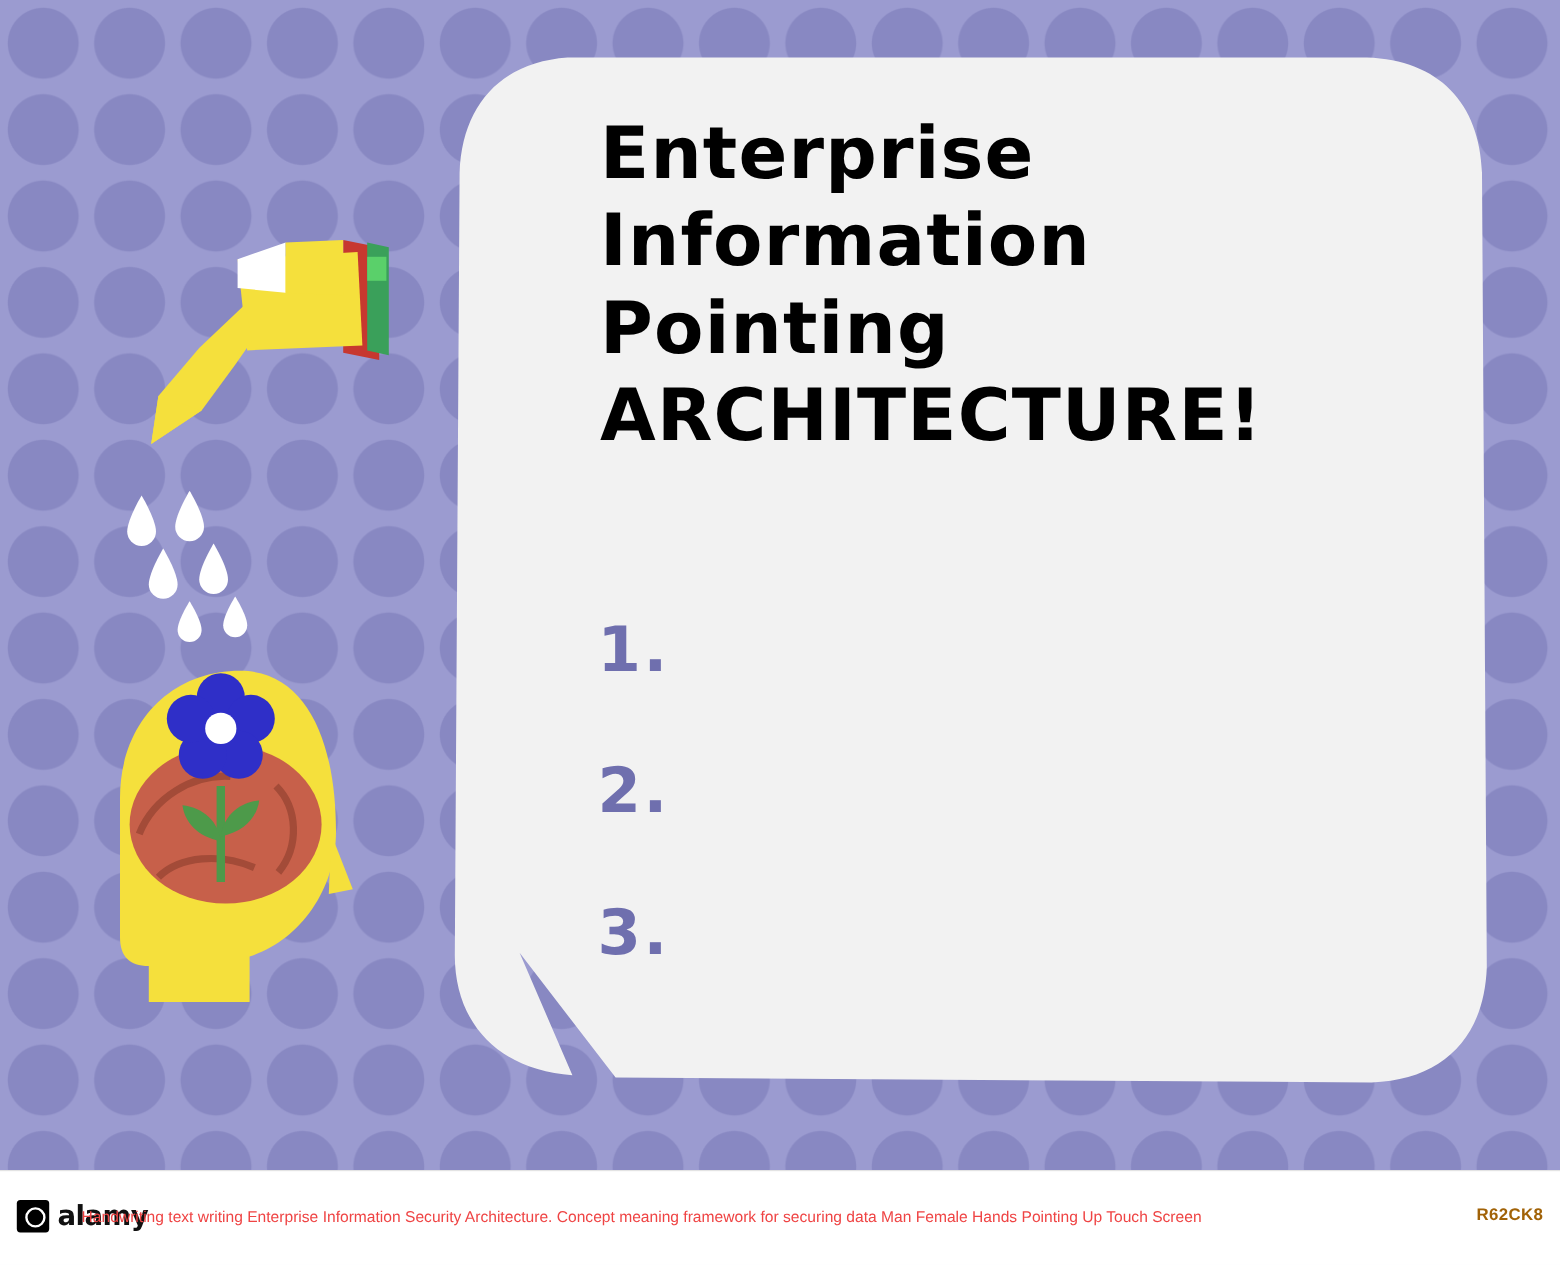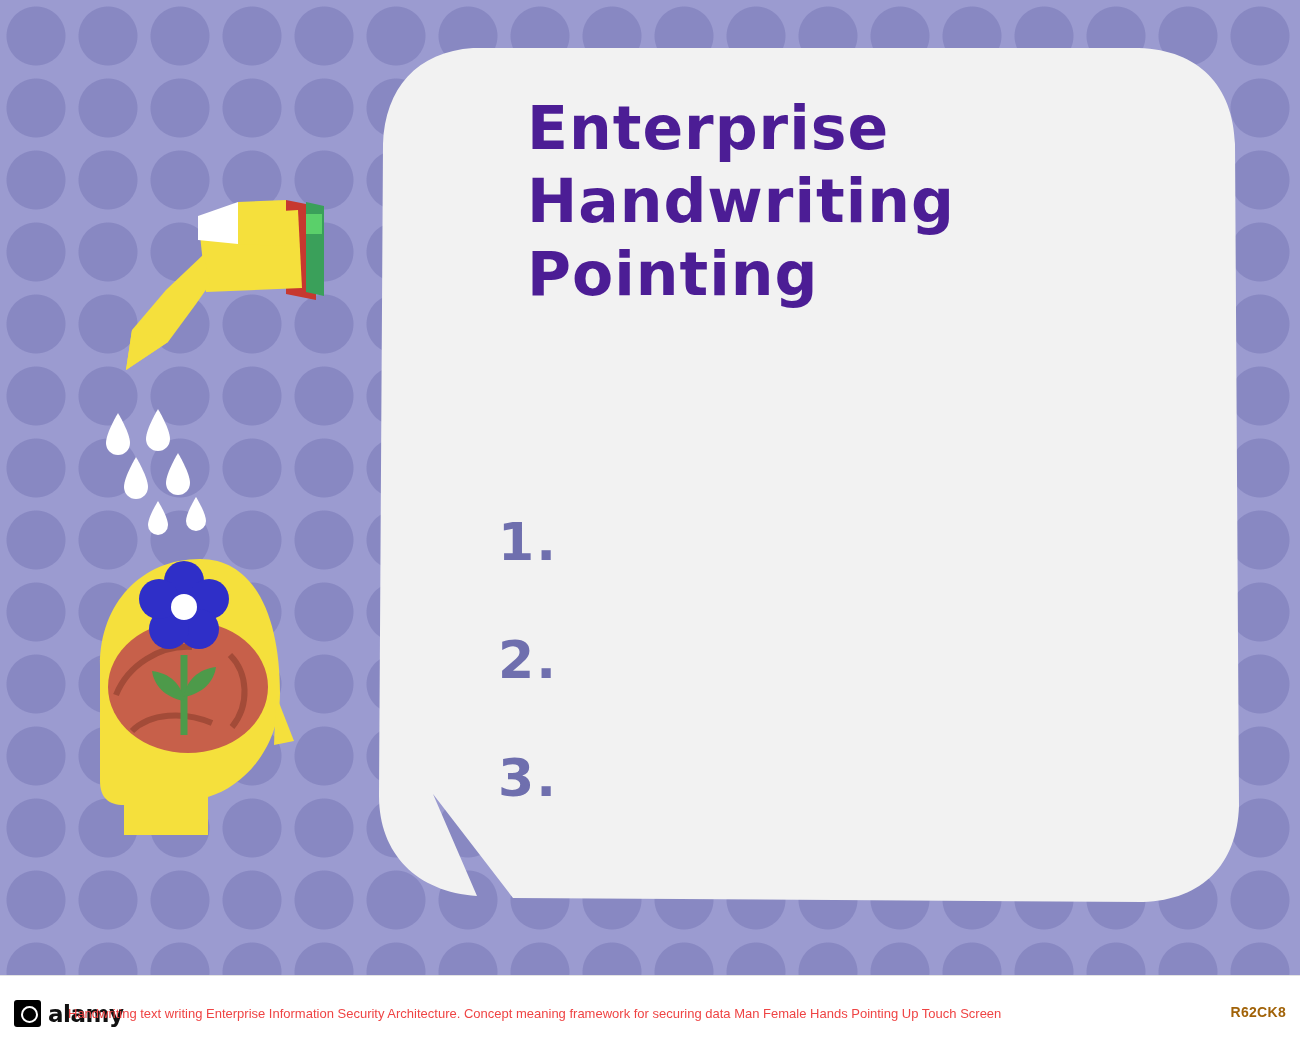--- a/index.html
+++ b/index.html
@@ -48,28 +48,27 @@
   #bubble svg { display: block; width: 100%; height: 100%; }
 
   
   #title-block {
     position: absolute;
     left: 500px;
     top: 92px;
     width: 680px;
   }
   .title-line {
-    color: #4c1d95;
+    color: #000000;
     font-family: "DejaVu Sans", sans-serif;
     font-weight: bold;
     font-size: 60px;
     line-height: 73px;
     letter-spacing: 1px;
     white-space: nowrap;
-    margin-left: 27px;
   }
 
   
   #list-block {
     position: absolute;
     left: 498px;
     top: 483px;
     width: 200px;
   }
   .list-number {
@@ -190,22 +189,23 @@
                L 770 866
                C 830 864, 864 828, 866 770
                L 862 108
                C 860 50, 826 14, 766 12
                Z" fill="#f2f2f2"></path>
     </svg>
   </div>
 
   <div id="title-block">
     <div class="title-line">Enterprise</div>
-    <div class="title-line">Handwriting</div>
+    <div class="title-line">Information</div>
     <div class="title-line">Pointing</div>
+    <div class="title-line">ARCHITECTURE!</div>
   </div>
 
   <div id="list-block">
     <div class="list-number">1.</div>
     <div class="list-number">2.</div>
     <div class="list-number">3.</div>
   </div>
 
   <div id="watering-can">
     <svg viewBox="0 0 240 210" xmlns="http://www.w3.org/2000/svg">

